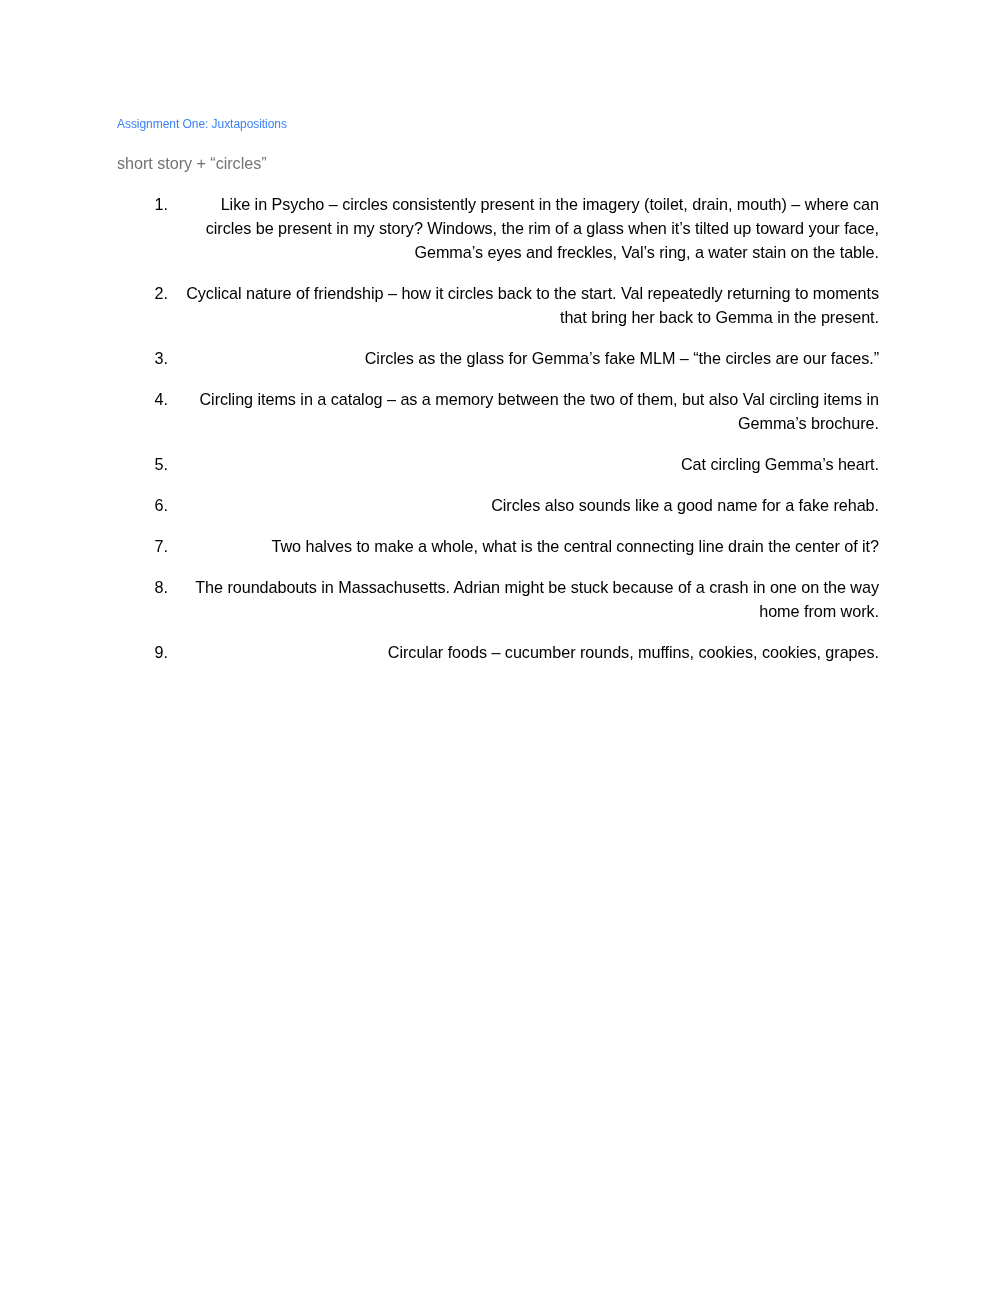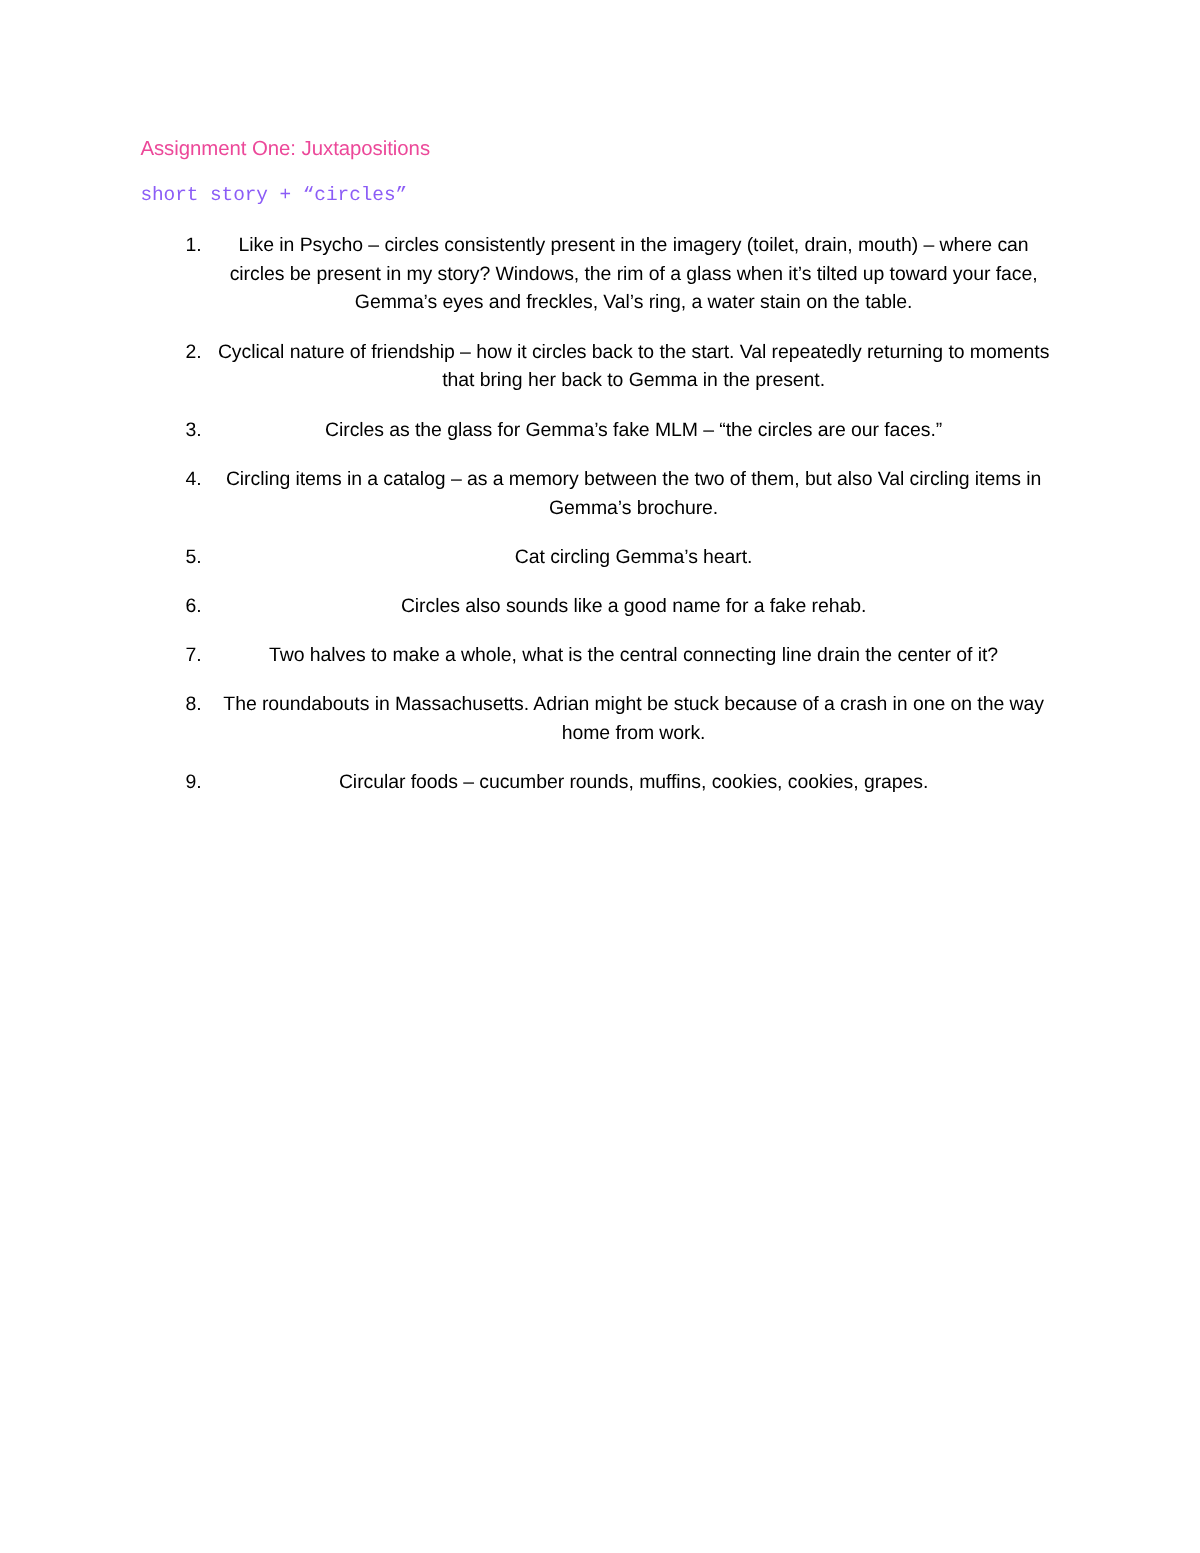--- a/index.html
+++ b/index.html
@@ -24,34 +24,33 @@
   }
 
   .content {
     position: absolute;
     left: 117px;
     top: 112px;
     width: 762px;
   }
 
   .para {
-    font-size: 17px;
+    font-size: 12px;
     line-height: 24px;
     letter-spacing: -0.05px;
     margin: 0 0 15px 0;
-    color: #ec4899;
+    color: #3b82f6;
   }
 
   .para-sub {
     font-size: 16.2px;
     line-height: 24px;
     letter-spacing: -0.05px;
     margin: 0 0 13px 0;
-    color: #8b5cf6;
-    font-family: Liberation Mono, monospace;
+    color: #737373;
   }
 
   ol.numlist {
     list-style: none;
     margin: 0;
     padding: 0;
   }
 
   ol.numlist > li {
     position: relative;
@@ -69,21 +68,21 @@
     top: 0;
     width: 51px;
     text-align: right;
     font-size: 16.2px;
     line-height: 24px;
     color: #000000;
   }
 
   ol.numlist > li .itemtext {
     display: block;
-    text-align: center;
+    text-align: right;
     margin-top: 17px;
   }
 </style>
 </head>
 <body>
 
 <div class="page">
   <div class="content">
 
     <p class="para">Assignment One: Juxtapositions</p>

